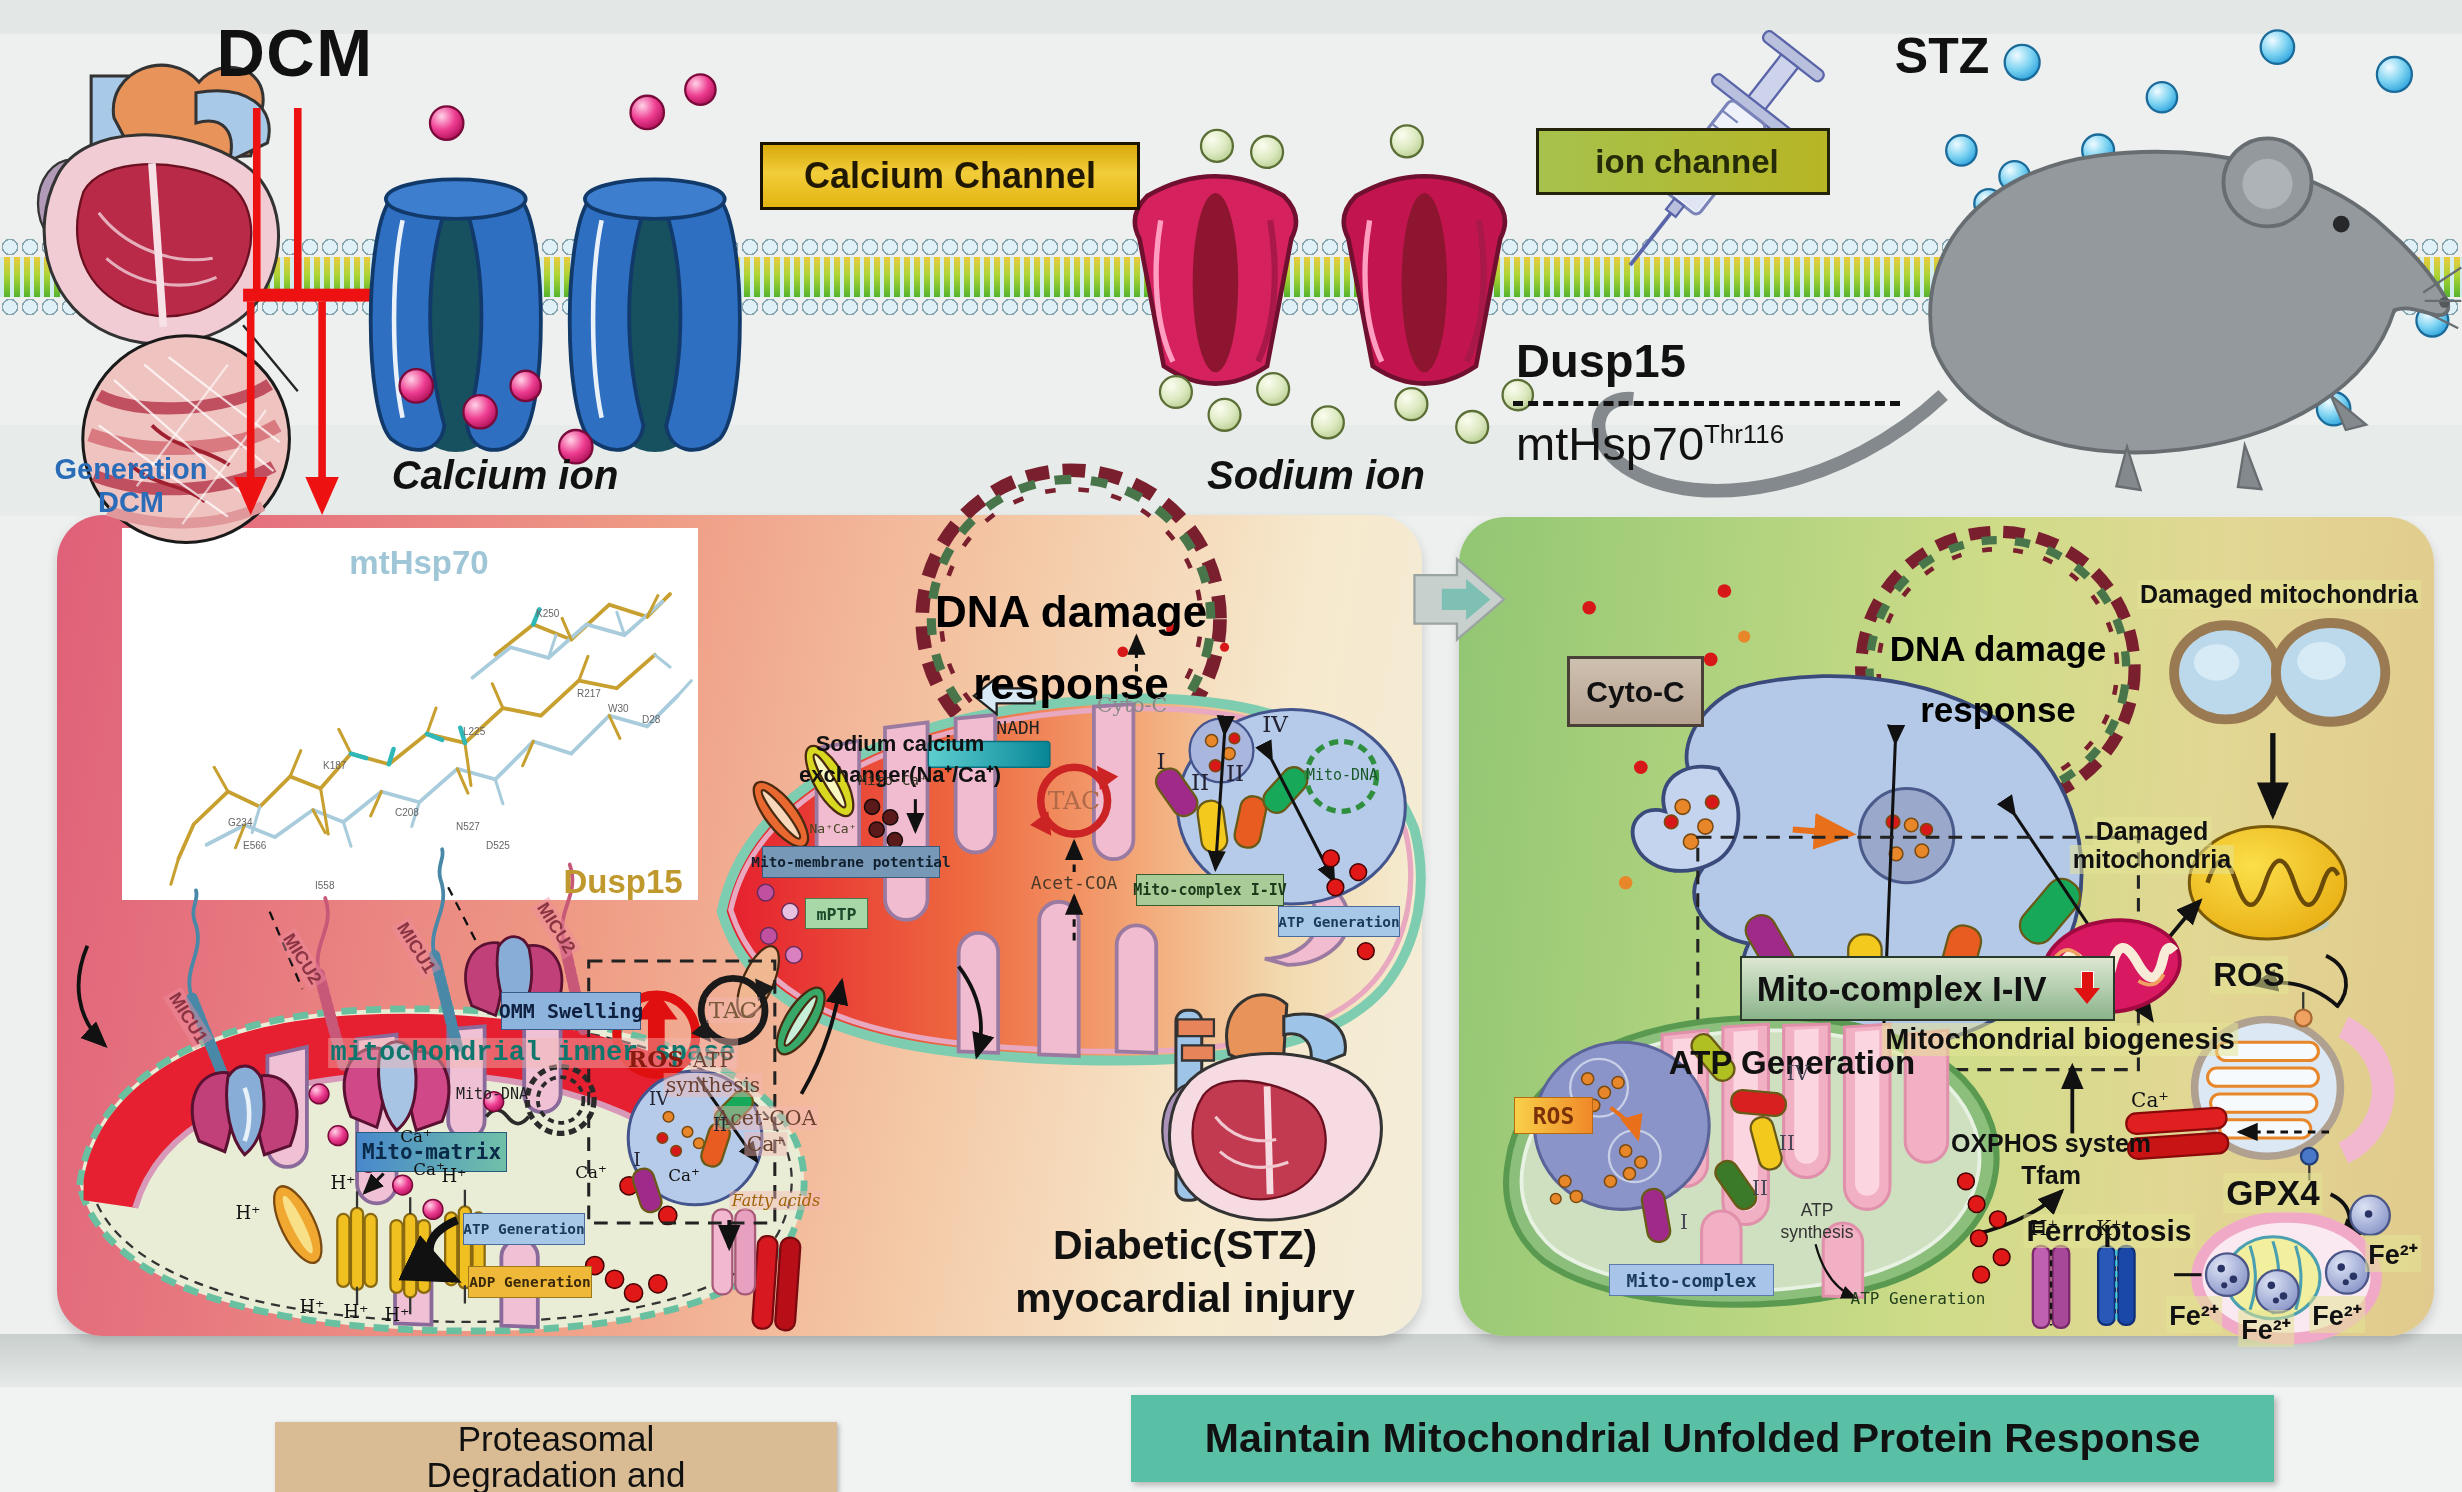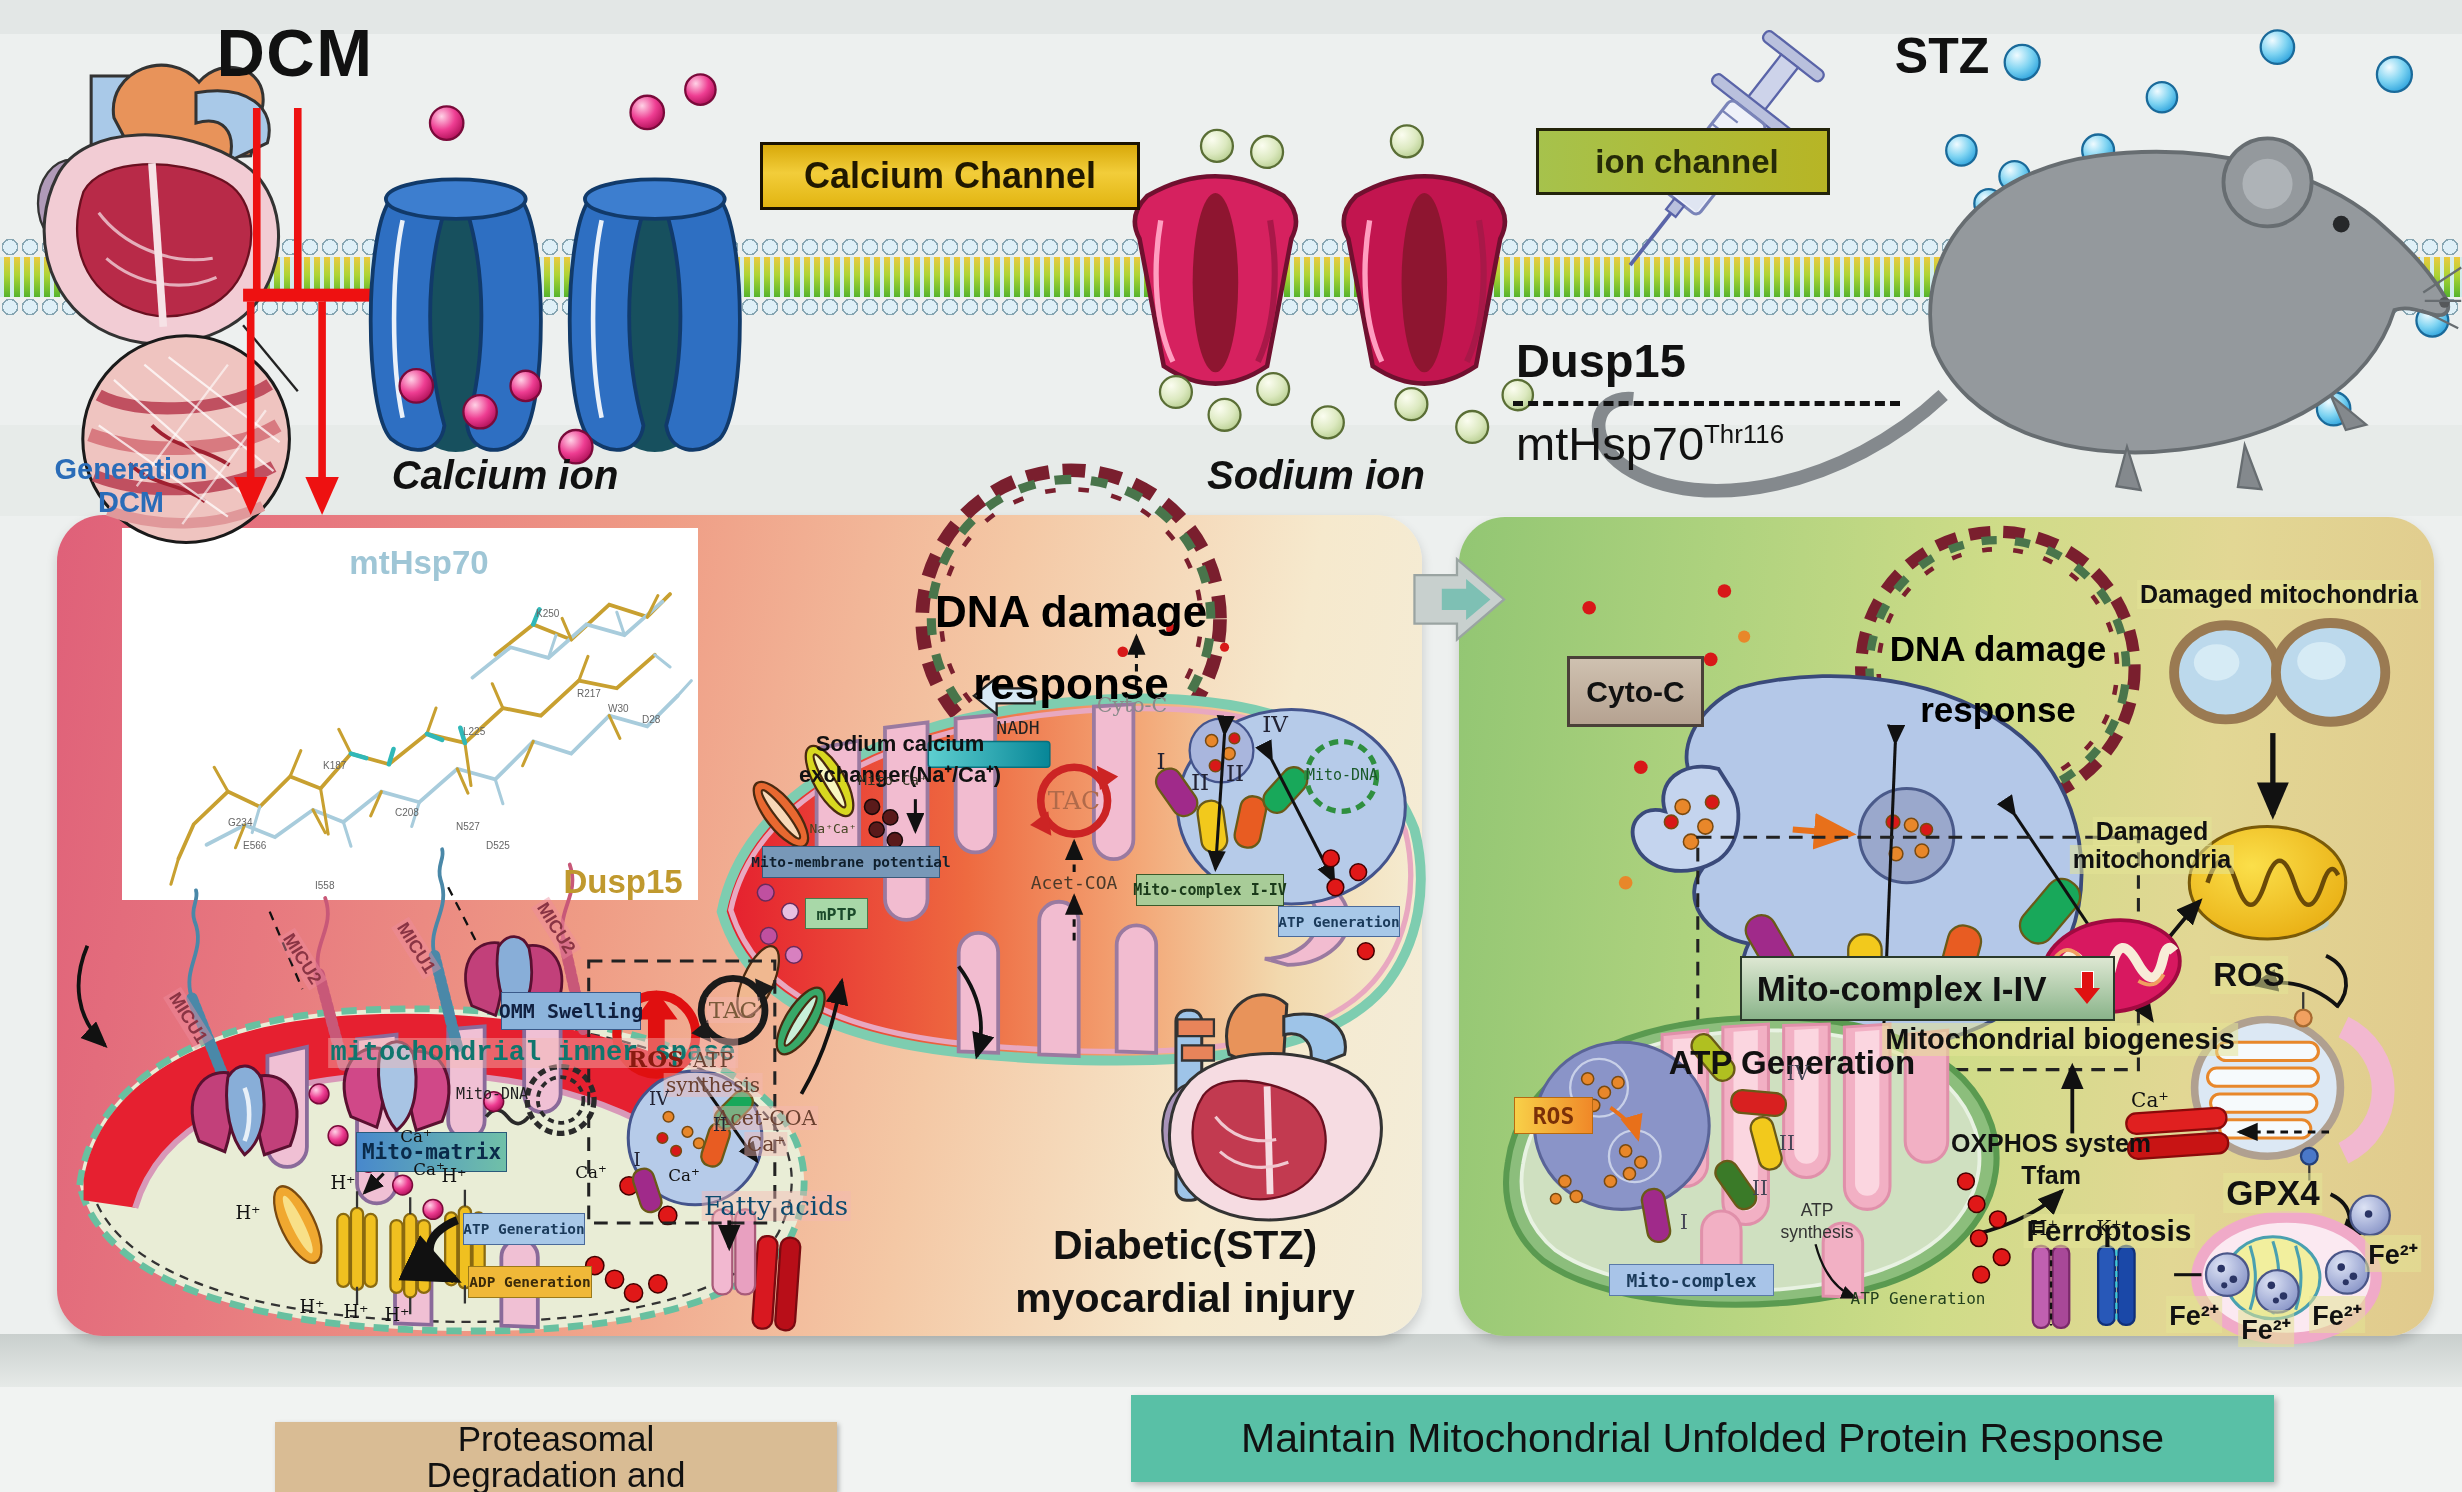--- a/index.html
+++ b/index.html
@@ -730,21 +730,21 @@
   <div class="t mono c" style="left:492px;top:1085px;font-size:15px;color:#222;">Mito-DNA</div>
   <div class="bx" style="left:356px;top:1132px;width:149px;height:38px;background:linear-gradient(90deg,#4888cc,#70c0a8);border:1.5px solid #2a5a7a;font-size:21px;color:#0a2a4a;text-align:center;">
     <span>Mito-matrix</span>
   </div>
   <div class="t b serif c" style="left:656px;top:1045px;font-size:23px;color:#8a1a10;">ROS</div>
   <div class="t serif c ph" style="left:733px;top:997px;font-size:23px;color:#7a5a3a;">TAC</div>
   <div class="t serif c ph" style="left:713px;top:1048px;font-size:20px;color:#6a4030;">ATP</div>
   <div class="t serif c ph" style="left:713px;top:1073px;font-size:20px;color:#6a4030;">synthesis</div>
   <div class="t serif c ph" style="left:766px;top:1106px;font-size:20.5px;color:#6a4030;">Acet-COA</div>
   <div class="t serif c ph" style="left:766px;top:1132px;font-size:20.5px;color:#6a4030;">Ca⁺</div>
-  <div class="t serif c ph" style="left:776px;top:1191px;font-size:26px;color:#0c4a6e;">Fatty acids</div>
+  <div class="t serif c ph" style="left:776px;top:1191px;font-size:16px;color:#a16207;font-style:italic;">Fatty acids</div>
   <div class="bx" style="left:463px;top:1213px;width:120px;height:30px;background:#a8c8e8;border:1.5px solid #4a6a9a;font-size:14.4px;color:#1a3a5a;">
     <span>ATP Generation</span>
   </div>
   <div class="bx" style="left:468px;top:1266px;width:122px;height:30px;background:#f0b838;border:1.5px solid #9a7a1a;font-size:14.4px;color:#3a2a0a;">
     <span>ADP Generation</span>
   </div>
   <div class="t serif c" style="left:416px;top:1126px;font-size:16.7px;">Ca⁺</div>
   <div class="t serif c" style="left:429px;top:1159px;font-size:16.7px;">Ca⁺</div>
   <div class="t serif c" style="left:591px;top:1162px;font-size:16.7px;">Ca⁺</div>
   <div class="t serif c" style="left:684px;top:1165px;font-size:16.7px;">Ca⁺</div>
@@ -758,21 +758,21 @@
   <div class="t serif c" style="left:720px;top:1114px;font-size:18px;color:#223;">II</div>
   <div class="t serif c" style="left:637px;top:1149px;font-size:18px;color:#223;">I</div>
 
   <div class="t b c" style="left:1185px;top:1222px;font-size:41px;">Diabetic(STZ)</div>
   <div class="t b c" style="left:1185px;top:1275px;font-size:41px;">myocardial injury</div>
 
   <div class="bx" style="left:275px;top:1422px;width:562px;height:70px;background:#d9bc94;box-shadow:2.3px 2.3px 4.6px rgba(0,0,0,.25);flex-direction:column;font-family:'Liberation Sans',sans-serif;font-weight:normal;font-size:35px;line-height:36px;color:#111;">
     <span>Proteasomal</span>
     <span>Degradation and</span>
   </div>
-  <div class="bx" style="left:1131px;top:1395px;width:1143px;height:87px;background:#59c0a6;box-shadow:3px 3px 6px rgba(0,0,0,.25);font-family:'Liberation Sans',sans-serif;font-weight:normal;font-size:41px;color:#111;">
+  <div class="bx" style="left:1131px;top:1395px;width:1143px;height:87px;background:#59c0a6;box-shadow:3px 3px 6px rgba(0,0,0,.25);font-family:'Liberation Sans',sans-serif;font-weight:bold;font-size:41px;color:#111;">
     <span>Maintain Mitochondrial Unfolded Protein Response</span>
   </div>
 
   <div class="bx" style="left:1567px;top:656px;width:131px;height:65px;background:linear-gradient(180deg,#cfc1b0,#b5a291);border:3px solid #4a4038;font-family:'Liberation Sans',sans-serif;font-size:30px;color:#111;">
     <span>Cyto-C</span>
   </div>
   <div class="dna-t" style="left:1998px;top:629px;font-size:35px;">DNA damage</div>
   <div class="dna-t" style="left:1998px;top:690px;font-size:35px;">response</div>
   <div class="t b c hl" style="left:2279px;top:580px;font-size:25px;">Damaged mitochondria</div>
 

